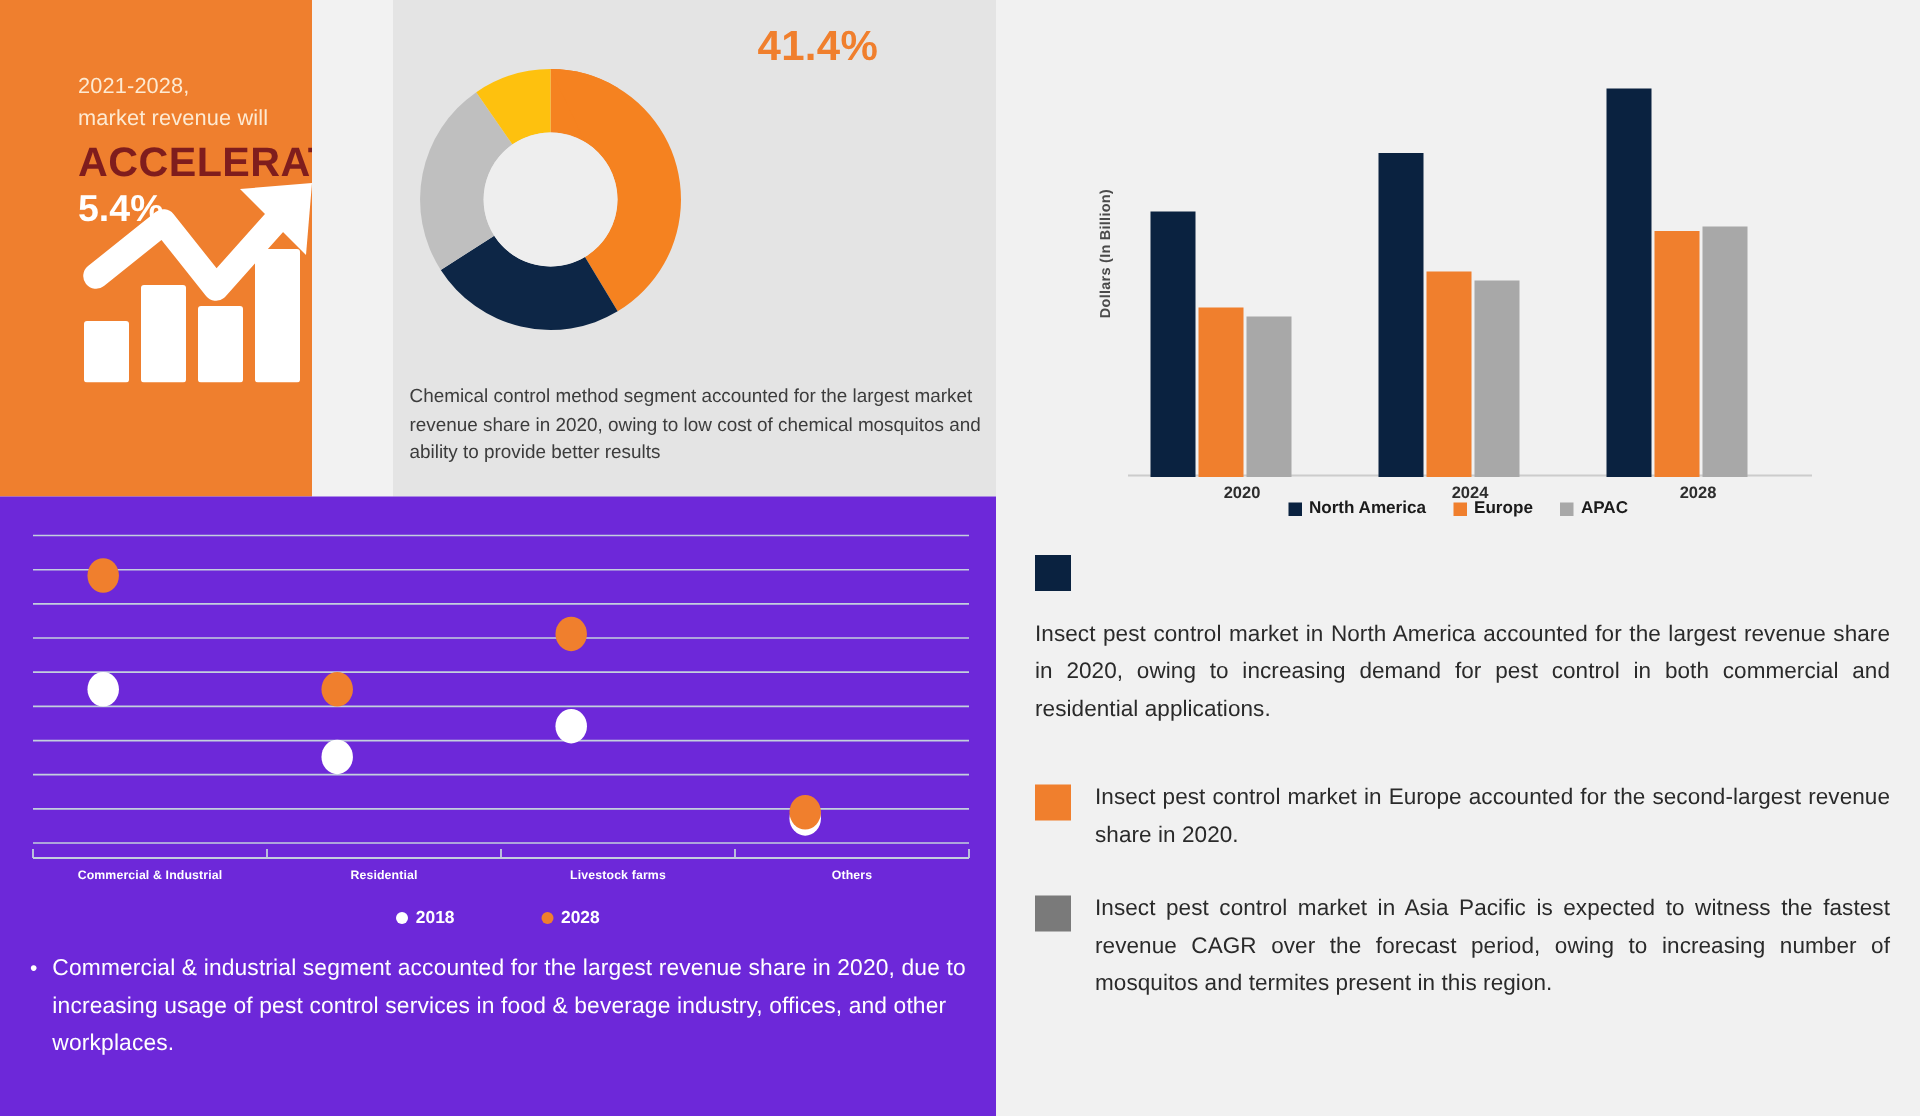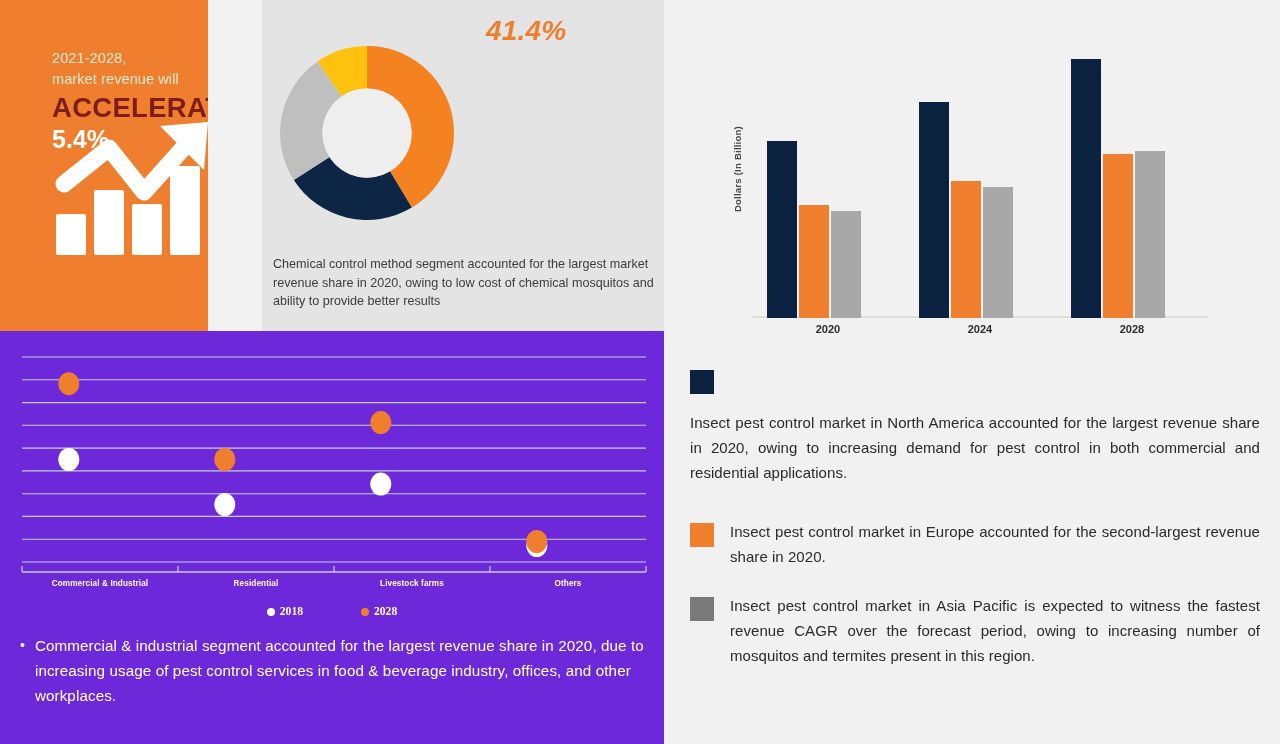--- a/index.html
+++ b/index.html
@@ -26,21 +26,21 @@
   .acc-cagr { font-size: 25px; font-weight: 700; line-height: 30px; color: #ffffff; margin-top: -1px; }
   .acc-graphic { position: absolute; left: 48px; top: 120px; width: 200px; height: 135px; }
 
   
   .panel-donut {
     position: absolute; left: 262px; top: 0; width: 402px; height: 331px;
     background: #e4e4e4;
   }
   .donut-wrap { position: absolute; left: 10px; top: 36px; width: 190px; height: 196px; }
   .donut-svg { display: block; }
-  .stat-block { position: absolute; left: 224px; top: 14px; width: 170px; font-style: italic; }
+  .stat-block { position: absolute; left: 243px; top: 14px; width: 170px; }
   .stat-pct {
     font-size: 28px; font-weight: 700; color: #f07f2d; line-height: 34px; letter-spacing: .2px;
   }
   .stat-desc {
     font-size: 13.4px; line-height: 20px; color: #3a3a3a; margin-top: 4px;
   }
   .donut-caption {
     position: absolute; left: 11px; top: 255px; width: 386px;
     font-size: 12.6px; line-height: 18.5px; color: #3c3c3c;
   }
@@ -53,21 +53,21 @@
   .dot-chart { position: absolute; left: 10px; top: 10px; width: 640px; height: 238px; }
   .dot-xlabels {
     position: absolute; left: 10px; top: 248px; width: 640px; height: 18px;
   }
   .dot-xlabel {
     position: absolute; top: 0; font-size: 8.2px; font-weight: 700; color: #ffffff;
     text-align: center; letter-spacing: .1px; white-space: nowrap;
   }
   .dot-legend {
     position: absolute; left: 0; top: 274px; width: 664px;
-    display: flex; justify-content: center; gap: 58px; align-items: center; font-family: Liberation Serif, serif;
+    display: flex; justify-content: center; gap: 58px; align-items: center;
   }
   .dl-item { display: flex; align-items: center; gap: 5px; }
   .dl-dot { width: 8px; height: 8px; border-radius: 50%; display: block; }
   .dl-label { font-size: 11.6px; font-weight: 700; color: #ffffff; }
   .dots-note {
     position: absolute; left: 20px; top: 302px; width: 628px;
     display: flex; gap: 10px;
   }
   .dots-bullet { color: #ffffff; font-size: 14px; line-height: 25px; flex: 0 0 auto; }
   .dots-note-text {
@@ -234,20 +234,34 @@
             <div class="bar" style="height: 167.391px; background: rgb(168, 168, 168);"></div>
           </div>
         </div>
       <div class="bar-xlabels" id="bar-xlabels">
           <div class="bar-xlabel" style="left: 0px; width: 152px;">2020</div>
           <div class="bar-xlabel" style="left: 152px; width: 152px;">2024</div>
           <div class="bar-xlabel" style="left: 304px; width: 152px;">2028</div>
         </div>
     </div>
 
+    <div class="bar-legend">
+        <div class="bl-item">
+          <span class="bl-sw" style="background: rgb(10, 34, 64);"></span>
+          <span class="bl-label">North America</span>
+        </div>
+        <div class="bl-item">
+          <span class="bl-sw" style="background: rgb(240, 127, 45);"></span>
+          <span class="bl-label">Europe</span>
+        </div>
+        <div class="bl-item">
+          <span class="bl-sw" style="background: rgb(168, 168, 168);"></span>
+          <span class="bl-label">APAC</span>
+        </div>
+      </div>
 
     <div class="points">
         <div class="point-row" style="margin-bottom: 34px; flex-direction: column;">
           <div class="point-sw" style="background: rgb(10, 34, 64);"></div>
           <div class="point-text">Insect pest control market in North America accounted for the largest revenue share in 2020, owing to increasing demand for pest control in both commercial and residential applications.</div>
         </div>
         <div class="point-row" style="margin-bottom: 24px;">
           <div class="point-sw" style="background: rgb(240, 127, 45);"></div>
           <div class="point-text">Insect pest control market in Europe accounted for the second-largest revenue share in 2020.</div>
         </div>

